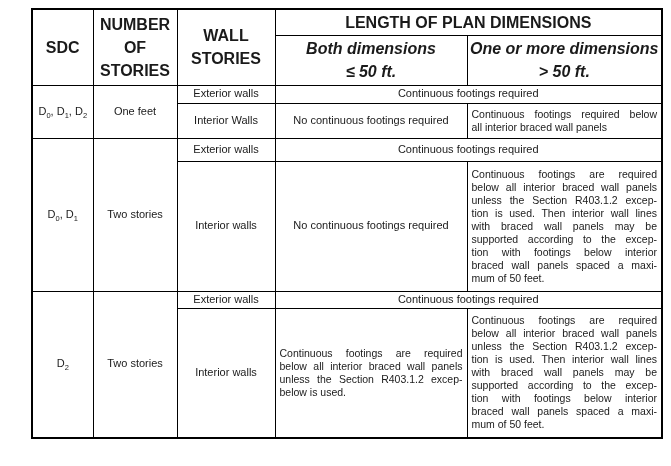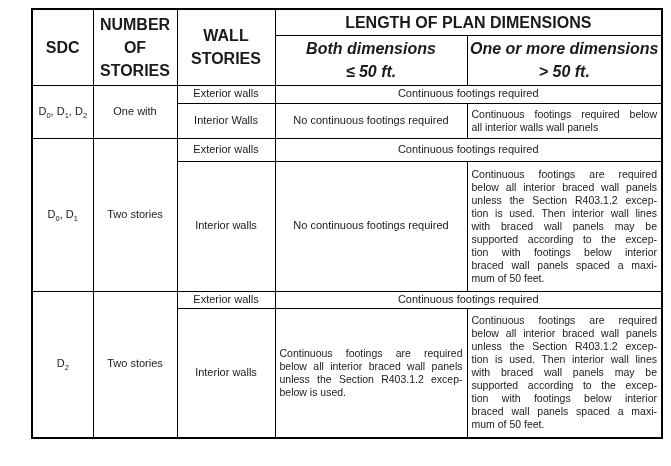--- a/index.html
+++ b/index.html
@@ -88,30 +88,30 @@
   </tr>
   <tr class="rh2">
     <th>Both dimensions
 ≤ 50 ft.</th>
     <th>One or more dimensions
 &gt; 50 ft.</th>
   </tr>
 
   <tr class="g1e">
     <td rowspan="2" class="c-label">D<sub>0</sub>, D<sub>1</sub>, D<sub>2</sub></td>
-    <td rowspan="2" class="c-label">One with</td>
+    <td rowspan="2" class="c-label">One feet</td>
     <td class="c-label">Exterior walls</td>
     <td colspan="2" class="c-label">Continuous footings required</td>
   </tr>
   <tr class="g1i">
     <td class="c-label">Interior Walls</td>
     <td class="c-label">No continuous footings required</td>
     <td class="para">
           <div>Continuous footings required below</div>
-          <div>all interior walls wall panels</div>
+          <div>all interior braced wall panels</div>
         </td>
   </tr>
 
   <tr class="g2e">
     <td rowspan="2" class="c-label">D<sub>0</sub>, D<sub>1</sub></td>
     <td rowspan="2" class="c-label">Two stories</td>
     <td class="c-label">Exterior walls</td>
     <td colspan="2" class="c-label">Continuous footings required</td>
   </tr>
   <tr class="g2i">

